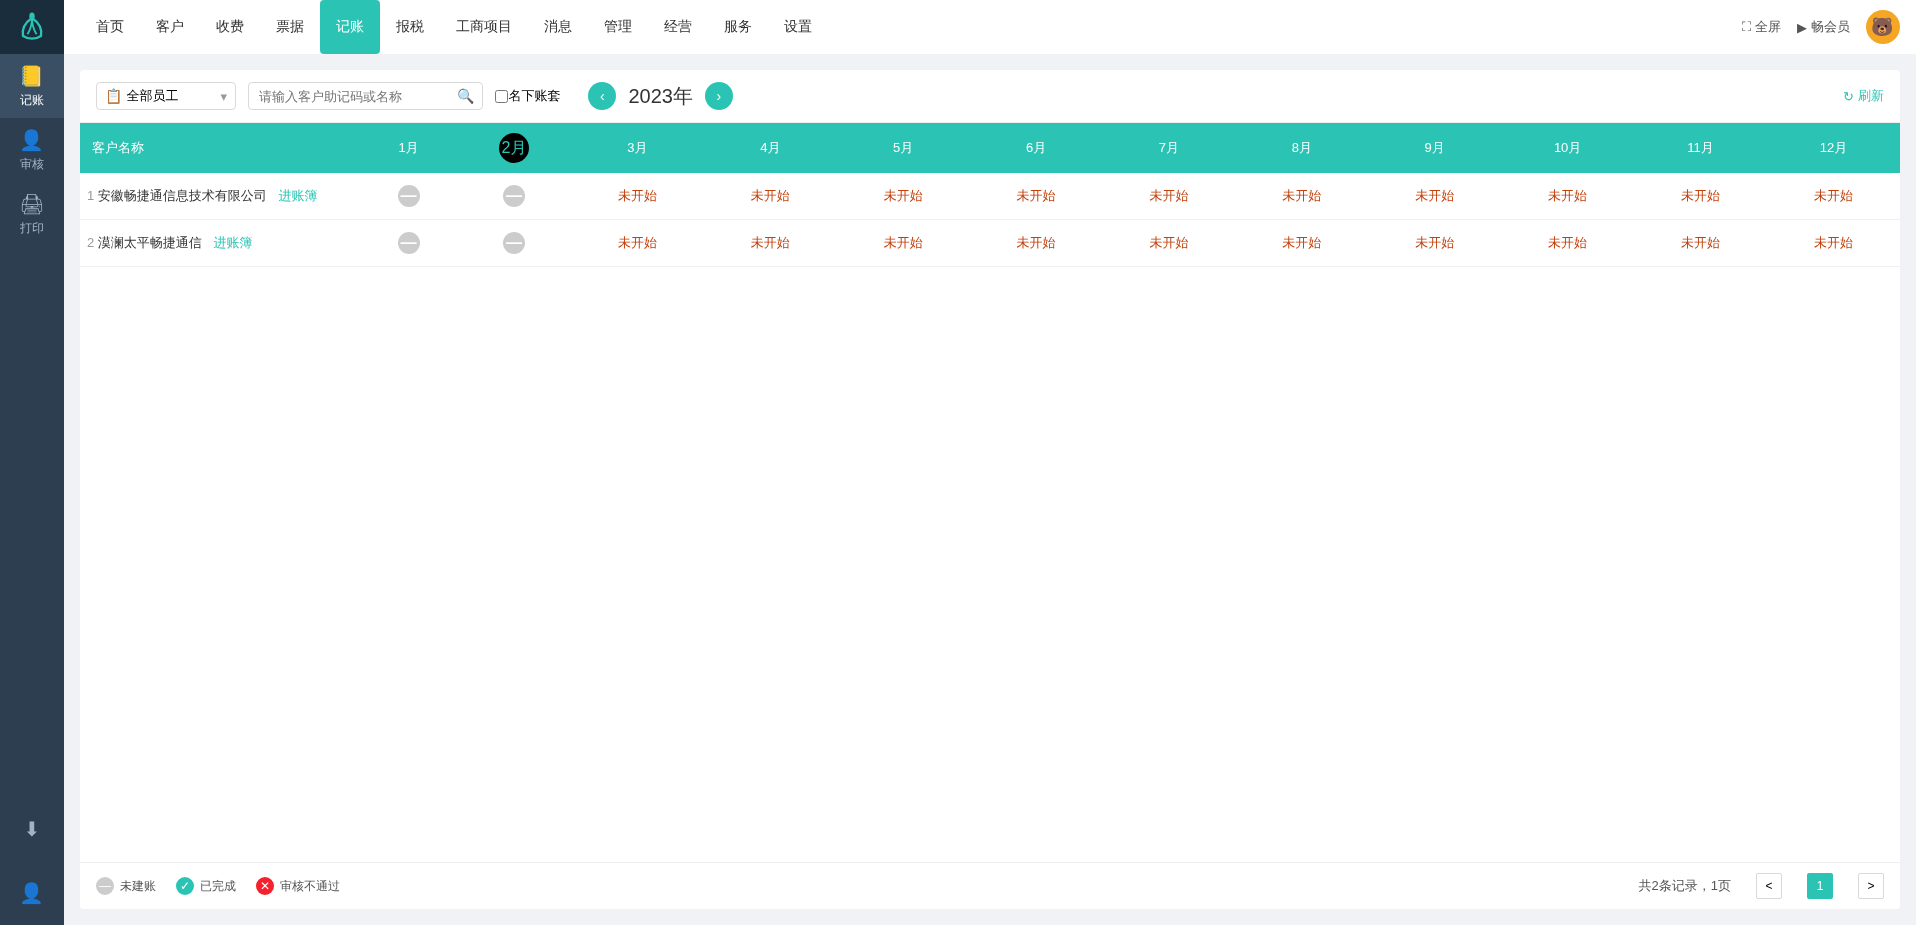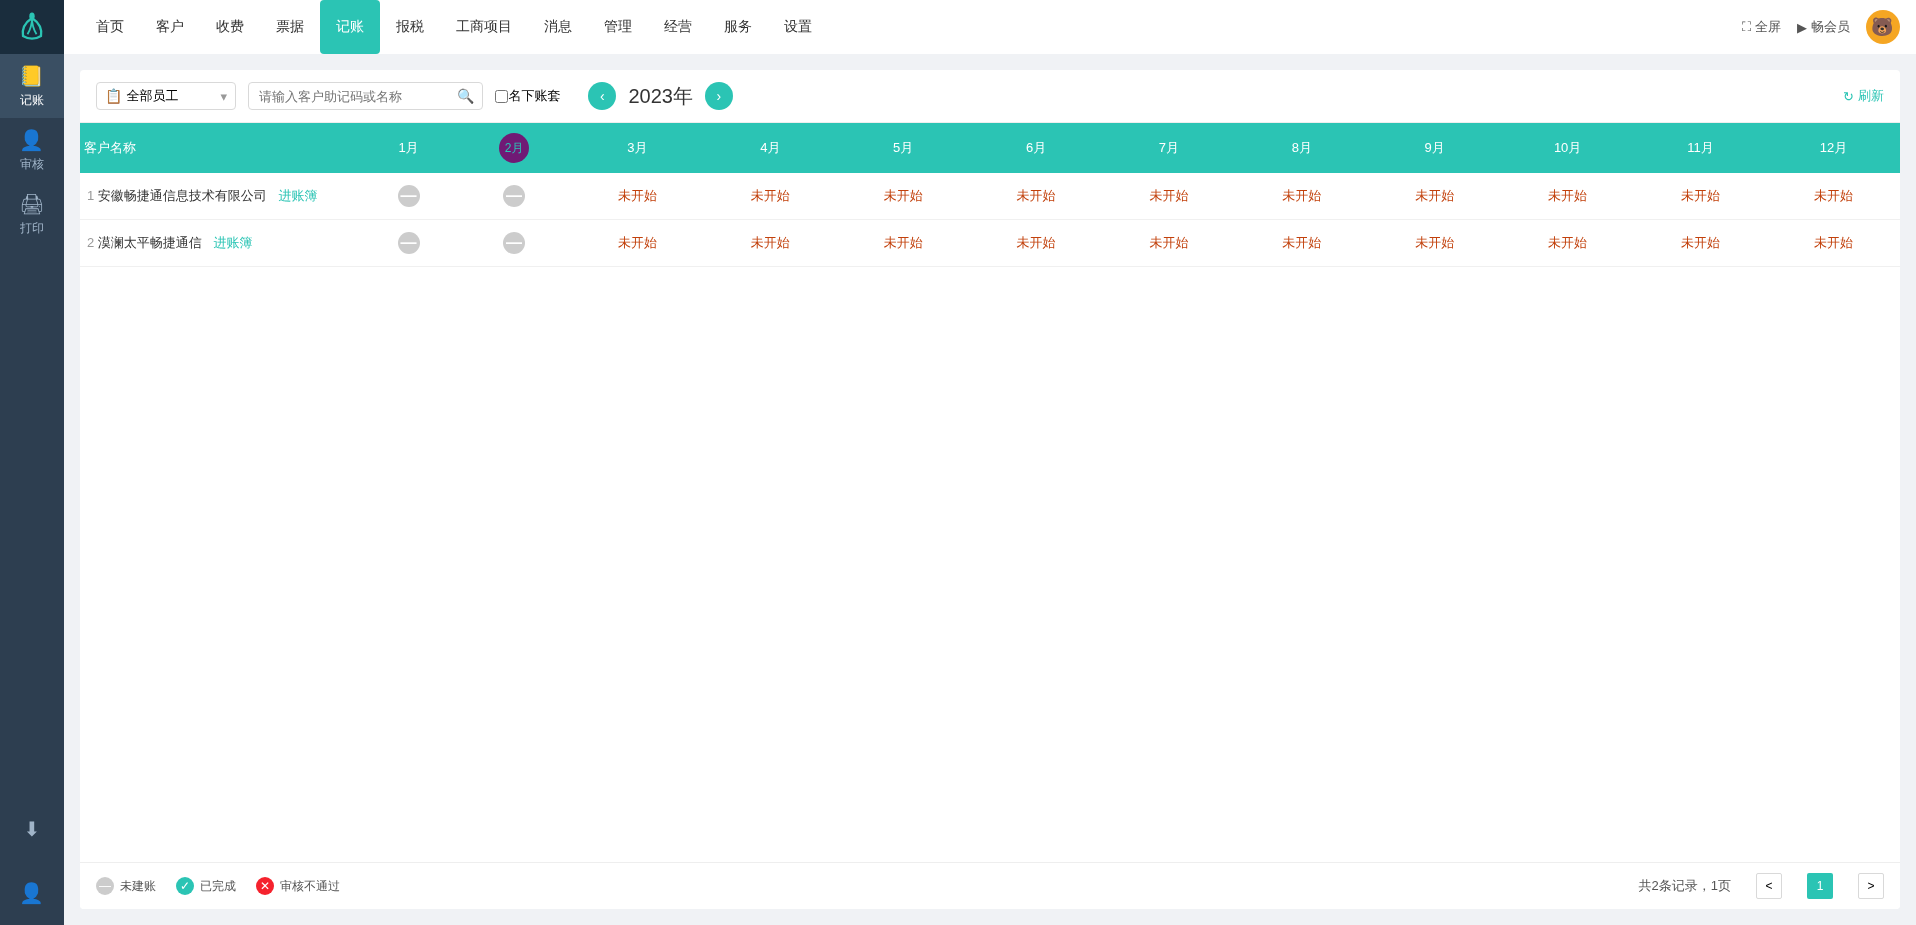--- a/index.html
+++ b/index.html
@@ -95,22 +95,22 @@
     .year-nav { display: flex; align-items: center; gap: 12px; margin-left: 16px; }
     .year-nav-btn { width: 28px; height: 28px; border-radius: 50%; background: #2bc4b4; border: none; cursor: pointer; color: #fff; display: flex; align-items: center; justify-content: center; font-size: 14px; }
     .year-text { font-size: 20px; color: #333; font-weight: 500; }
     .refresh-btn { margin-left: auto; display: flex; align-items: center; gap: 4px; cursor: pointer; color: #2bc4b4; font-size: 13px; border: none; background: none; }
 
     
     .table-container { flex: 1; overflow: auto; }
     table { width: 100%; border-collapse: collapse; }
     thead tr { background: #2bc4b4; }
     thead th { color: #fff; padding: 10px 12px; font-weight: normal; font-size: 13px; text-align: center; white-space: nowrap; }
-    thead th.customer-col { text-align: left; padding-left: 4px; width: 280px; }
-    .month-circle { display: inline-flex; width: 30px; height: 30px; border-radius: 50%; background: #701a75; color: #2bc4b4; align-items: center; justify-content: center; font-size: 12px; font-family: Liberation Mono, monospace; }
+    thead th.customer-col { text-align: left; padding-left: 12px; width: 280px; }
+    .month-circle { display: inline-flex; width: 30px; height: 30px; border-radius: 50%; background: #000000; color: #2bc4b4; align-items: center; justify-content: center; font-size: 16px; }
     tbody tr { border-bottom: 1px solid #f0f0f0; }
     tbody td { padding: 12px; text-align: center; color: #999; font-size: 13px; }
     tbody td.customer-cell { text-align: left; padding-left: 7px; }
     .enter-link { color: #2bc4b4; cursor: pointer; margin-left: 8px; text-decoration: none; }
     .status-dash { display: inline-flex; width: 22px; height: 22px; border-radius: 50%; background: #ccc; color: #fff; align-items: center; justify-content: center; font-size: 16px; font-weight: bold; }
     .not-started { color: #c2410c; }
 
     
     .footer { padding: 10px 16px; display: flex; align-items: center; gap: 20px; border-top: 1px solid #eee; background: #fff; }
     .legend-item { display: flex; align-items: center; gap: 6px; font-size: 12px; color: #555; }

